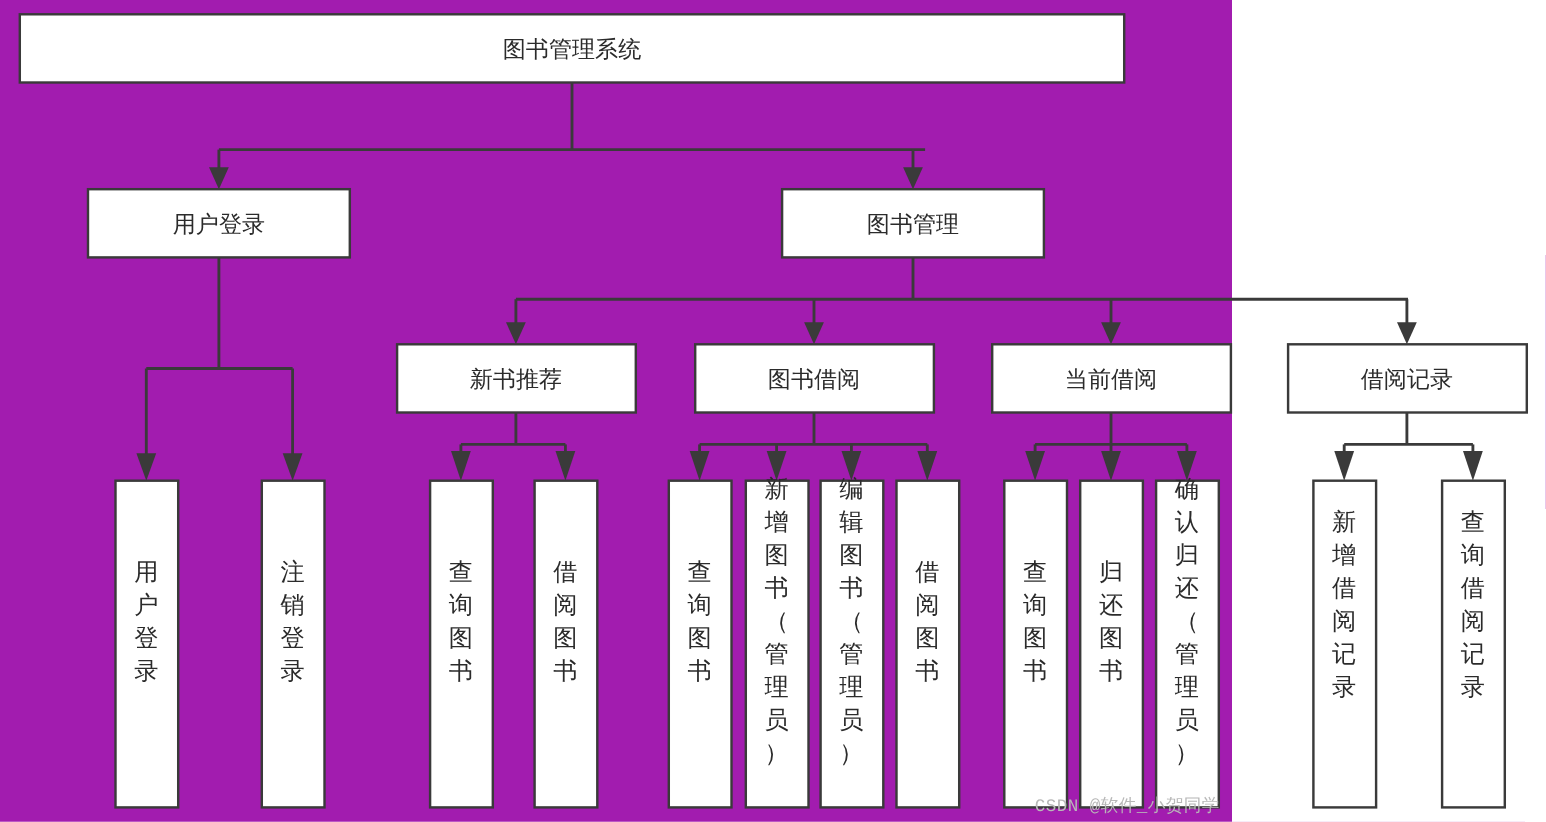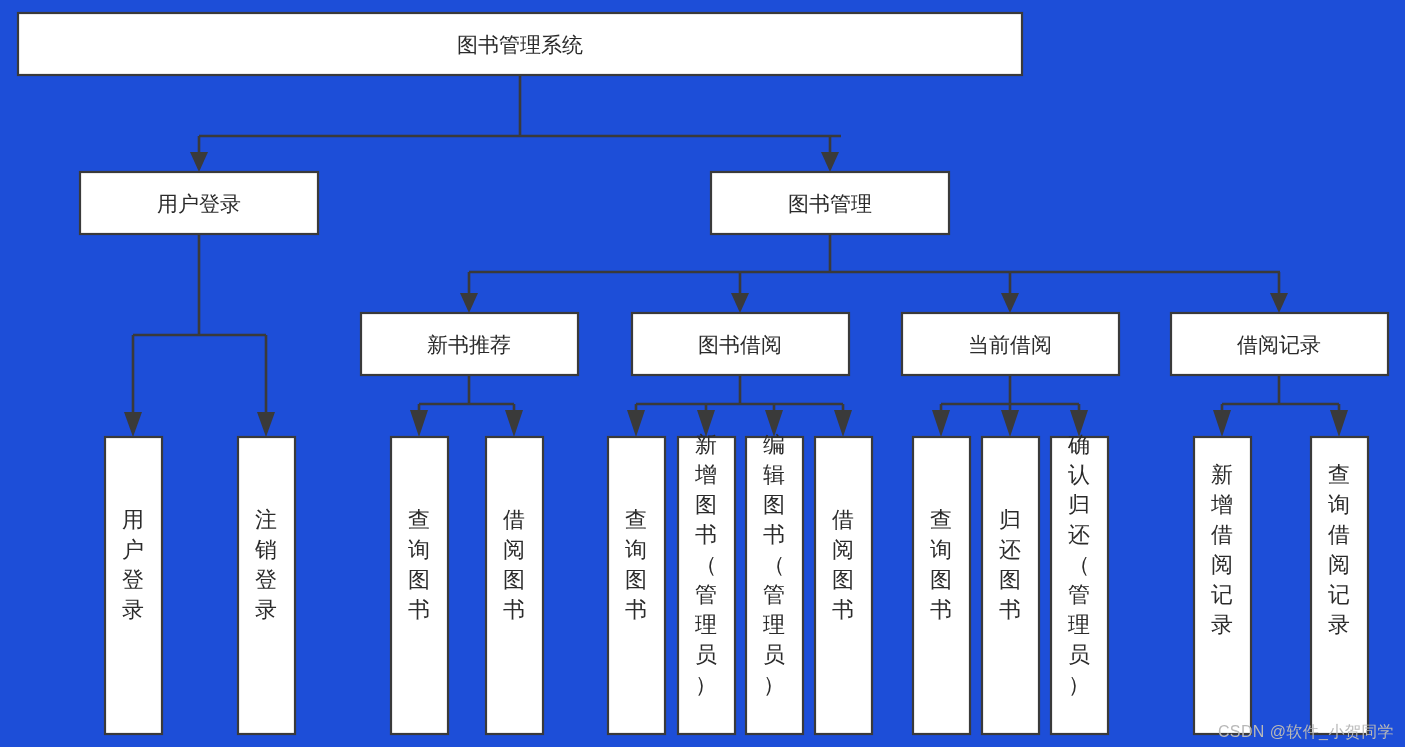--- a/index.html
+++ b/index.html
@@ -9,23 +9,23 @@
     background: #ffffff;
   }
   body {
     width: 1405px;
     height: 747px;
     font-family: "DejaVu Sans", "Liberation Sans", sans-serif;
     overflow: hidden;
   }
   #diagram-root {
     position: relative;
-    width: 1405px;
+    width: 1120px;
     height: 747px;
-    background: #1d4ed8;
+    background: #a21caf;
   }
   svg#flowchart {
     display: block;
     width: 1405px;
     height: 747px;
   }
   .node-rect {
     fill: #ffffff;
     stroke: #3a3a3a;
     stroke-width: 2.2;
@@ -52,21 +52,21 @@
     font-family: "DejaVu Sans", "Liberation Sans", sans-serif;
     font-size: 22px;
     text-anchor: middle;
   }
   .watermark {
     position: absolute;
     right: 11px;
     bottom: 4px;
     color: #b8b8b8;
     font-size: 16px;
-    font-family: Liberation Sans, sans-serif;
+    font-family: Liberation Mono, monospace;
     letter-spacing: 0.4px;
     white-space: nowrap;
     user-select: none;
   }
 </style>
 </head>
 <body>
 
 <div id="diagram-root">
 

